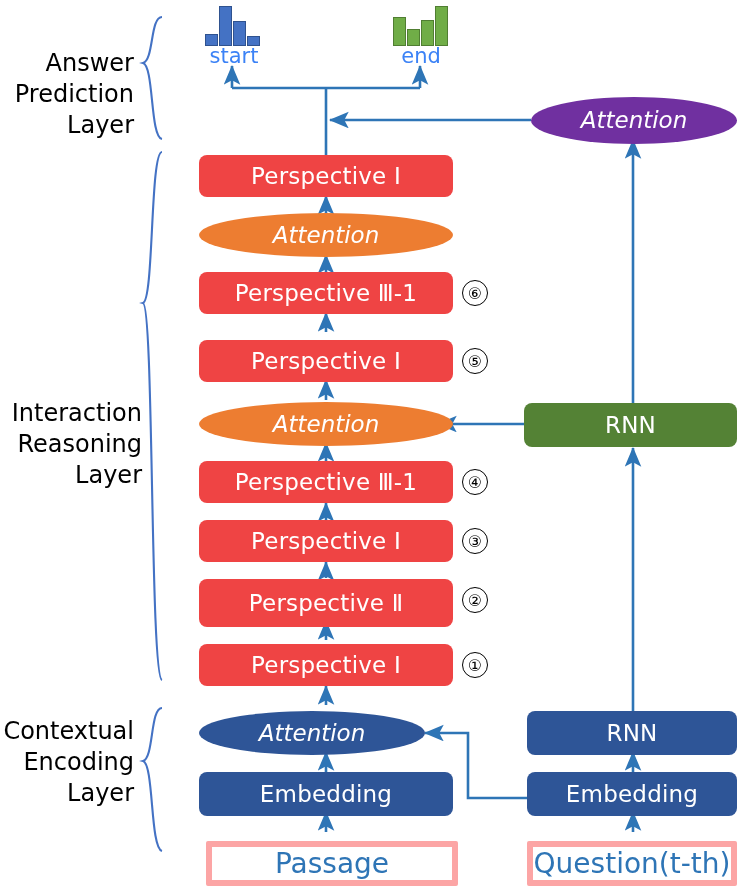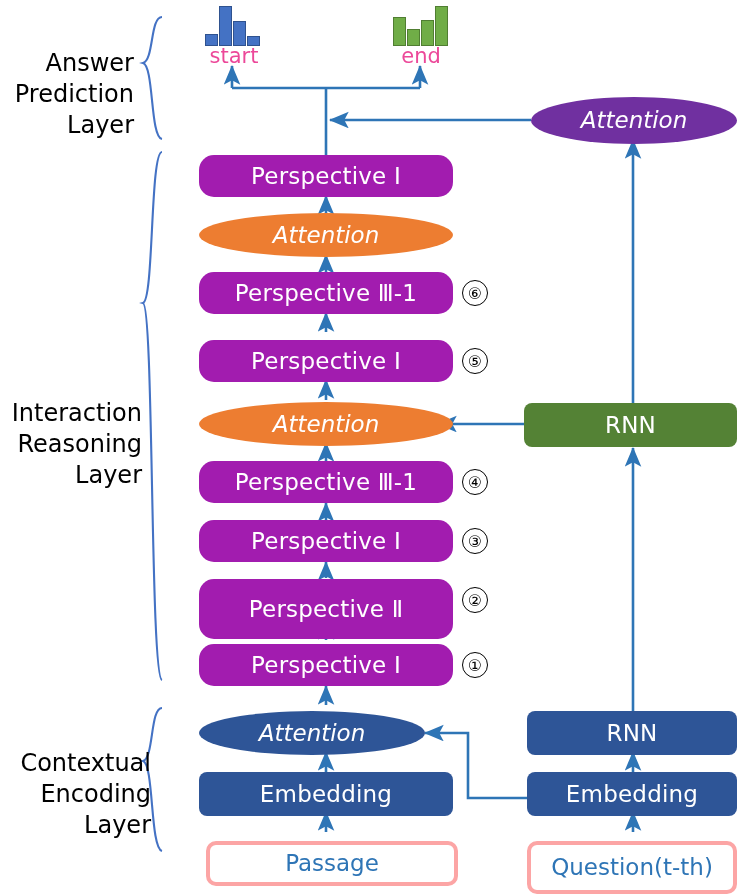--- a/index.html
+++ b/index.html
@@ -9,49 +9,49 @@
     color:#000;
   }
   #stage{position:absolute;left:0;top:0;width:737px;height:895px;}
 
   
   .node{position:absolute;display:flex;align-items:center;justify-content:center;
         box-sizing:border-box;text-align:center;line-height:1;}
 
   
   .box{border-radius:8px;color:#ffffff;font-size:23px;letter-spacing:.2px;}
-  .box.green{background:#a21caf;border-radius:15px;}
+  .box.green{background:#ef4444;}
   .box.blue{background:#2E5597;}
   .box.greenrnn{background:#548235;}
 
   
   .ellipse{border-radius:50%;color:#ffffff;font-size:23px;font-style:italic;}
   .ellipse.orange{background:#ED7D31;}
   .ellipse.blue{background:#2E5597;}
   .ellipse.purple{background:#7030A0;}
 
   
-  .pill{border:4px solid #fca5a5;border-radius:10px;background:#ffffff;
-        color:#2E75B6;font-size:23px;}
+  .pill{border:6px solid #fca5a5;border-radius:2px;background:#ffffff;
+        color:#2E75B6;font-size:28px;}
 
   
   .circnum{position:absolute;width:26px;height:26px;border:1.6px solid #000;
            border-radius:50%;display:flex;align-items:center;justify-content:center;
            font-size:16px;color:#000;background:#fff;box-sizing:border-box;}
 
   
   .caption{position:absolute;text-align:right;font-size:24px;color:#000;
            line-height:1.30;white-space:pre-line;}
 
   
   .hist{position:absolute;display:flex;align-items:flex-end;gap:1px;}
   .hist .bar{box-sizing:border-box;}
   .hist.start .bar{background:#4472C4;border:1px solid #2F528F;}
   .hist.end .bar{background:#70AD47;border:1px solid #507E32;}
-  .histlabel{position:absolute;font-size:21px;color:#ec4899;text-align:center;}
+  .histlabel{position:absolute;font-size:21px;color:#3b82f6;text-align:center;}
 
   svg.wires{position:absolute;left:0;top:0;width:737px;height:895px;
             pointer-events:none;overflow:visible;}
 </style>
 </head>
 <body>
 
 <div id="stage">
 
   <svg class="wires" viewBox="0 0 737 895" xmlns="http://www.w3.org/2000/svg">
@@ -100,21 +100,21 @@
       <path d="M162,708 C150,708 154,758 143,761 C154,764 150,848 162,851"></path>
     </g>
   </svg>
 
   <div class="caption" style="left:6px;top:48px;width:128px;">Answer
 Prediction
 Layer</div>
   <div class="caption" style="left:8px;top:398px;width:134px;">Interaction
 Reasoning
 Layer</div>
-  <div class="caption" style="left:17px;top:716px;width:134px;margin-top:32px;">Contextual
+  <div class="caption" style="left:0px;top:716px;width:134px;">Contextual
 Encoding
 Layer</div>
 
   <div class="hist start" style="left:205px;top:6px;width:56px;height:40px;">
     <div class="bar" style="width:13px;height:12px;"></div>
     <div class="bar" style="width:13px;height:40px;"></div>
     <div class="bar" style="width:13px;height:25px;"></div>
     <div class="bar" style="width:13px;height:10px;"></div>
   </div>
   <div class="histlabel" style="left:194px;top:44px;width:80px;">start</div>
@@ -142,31 +142,31 @@
   <div class="node ellipse orange" style="left:199px;top:402px;width:254px;height:44px;">Attention</div>
 
   <div class="node box greenrnn" style="left:524px;top:403px;width:213px;height:44px;">RNN</div>
 
   <div class="node box green" style="left:199px;top:461px;width:254px;height:42px;">Perspective Ⅲ-1</div>
   <div class="circnum" style="left:462px;top:469px;">④</div>
 
   <div class="node box green" style="left:199px;top:520px;width:254px;height:42px;">Perspective Ⅰ</div>
   <div class="circnum" style="left:462px;top:528px;">③</div>
 
-  <div class="node box green" style="left:199px;top:579px;width:254px;height:60px;">Perspective Ⅱ</div>
+  <div class="node box green" style="left:199px;top:579px;width:254px;height:48px;">Perspective Ⅱ</div>
   <div class="circnum" style="left:462px;top:587px;">②</div>
 
   <div class="node box green" style="left:199px;top:644px;width:254px;height:42px;">Perspective Ⅰ</div>
   <div class="circnum" style="left:462px;top:652px;">①</div>
 
   <div class="node ellipse blue" style="left:199px;top:711px;width:226px;height:44px;">Attention</div>
 
   <div class="node box blue" style="left:527px;top:711px;width:210px;height:44px;">RNN</div>
 
   <div class="node box blue" style="left:199px;top:772px;width:254px;height:44px;">Embedding</div>
 
   <div class="node box blue" style="left:527px;top:772px;width:210px;height:44px;">Embedding</div>
 
   <div class="node pill" style="left:206px;top:841px;width:252px;height:45px;">Passage</div>
 
-  <div class="node pill" style="left:527px;top:841px;width:210px;height:53px;text-align:right;">Question(t-th)</div>
+  <div class="node pill" style="left:527px;top:841px;width:210px;height:45px;text-align:right;">Question(t-th)</div>
 
 </div>
 
 </body></html>

